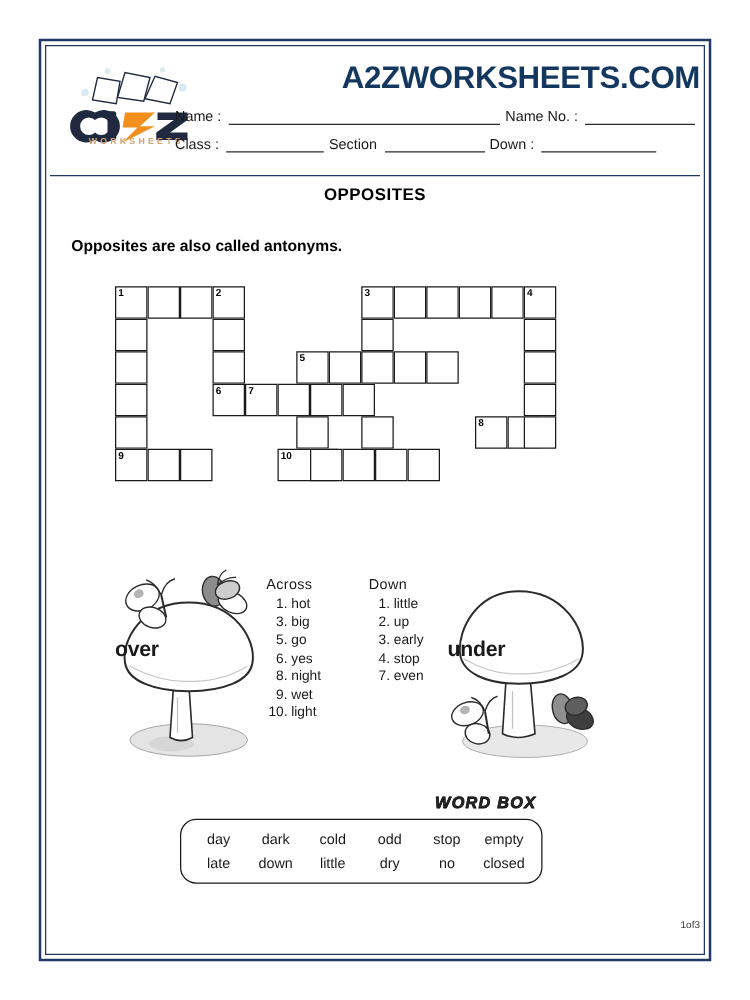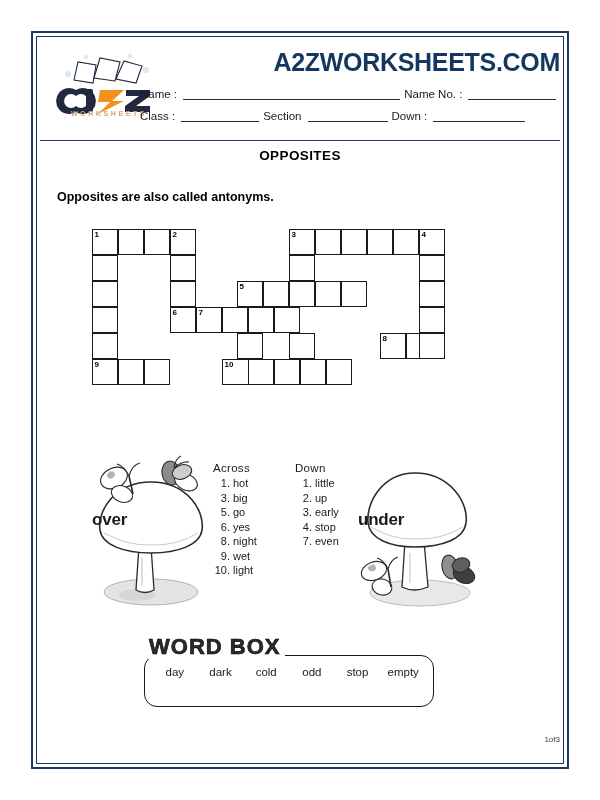--- a/index.html
+++ b/index.html
@@ -204,23 +204,24 @@
     width: 290px; height: 52px;
     border: 1.6px solid #1a1a1a;
     border-radius: 13px;
     box-sizing: border-box;
     background: #fff;
   }
   .wb-title {
     position: absolute;
     left: 0; top: -21px;
     width: 290px;
-    text-align: left;
-    font-size: 22px;
-    font-weight: bold;
+    text-align: right;
+    font-size: 13px;
+    font-weight: bold;
+    font-style: italic;
     letter-spacing: 1px;
     color: #2a2a2a;
     -webkit-text-stroke: 0.6px #000;
   }
   .wb-title span {
     background: #ffffff;
     padding: 0 5px;
   }
   .wb-rows {
     position: absolute;
@@ -505,18 +506,26 @@
     </div>
     <div class="wb-rows">
       <div class="wb-row" id="wb-row1">
           <span class="wb-cell">day</span>
           <span class="wb-cell">dark</span>
           <span class="wb-cell">cold</span>
           <span class="wb-cell">odd</span>
           <span class="wb-cell">stop</span>
           <span class="wb-cell">empty</span>
         </div>
+      <div class="wb-row" id="wb-row2">
+          <span class="wb-cell">late</span>
+          <span class="wb-cell">down</span>
+          <span class="wb-cell">little</span>
+          <span class="wb-cell">dry</span>
+          <span class="wb-cell">no</span>
+          <span class="wb-cell">closed</span>
+        </div>
     </div>
   </div>
 
   <div class="footer">1of3</div>
 
 </div>
 
 </body></html>

